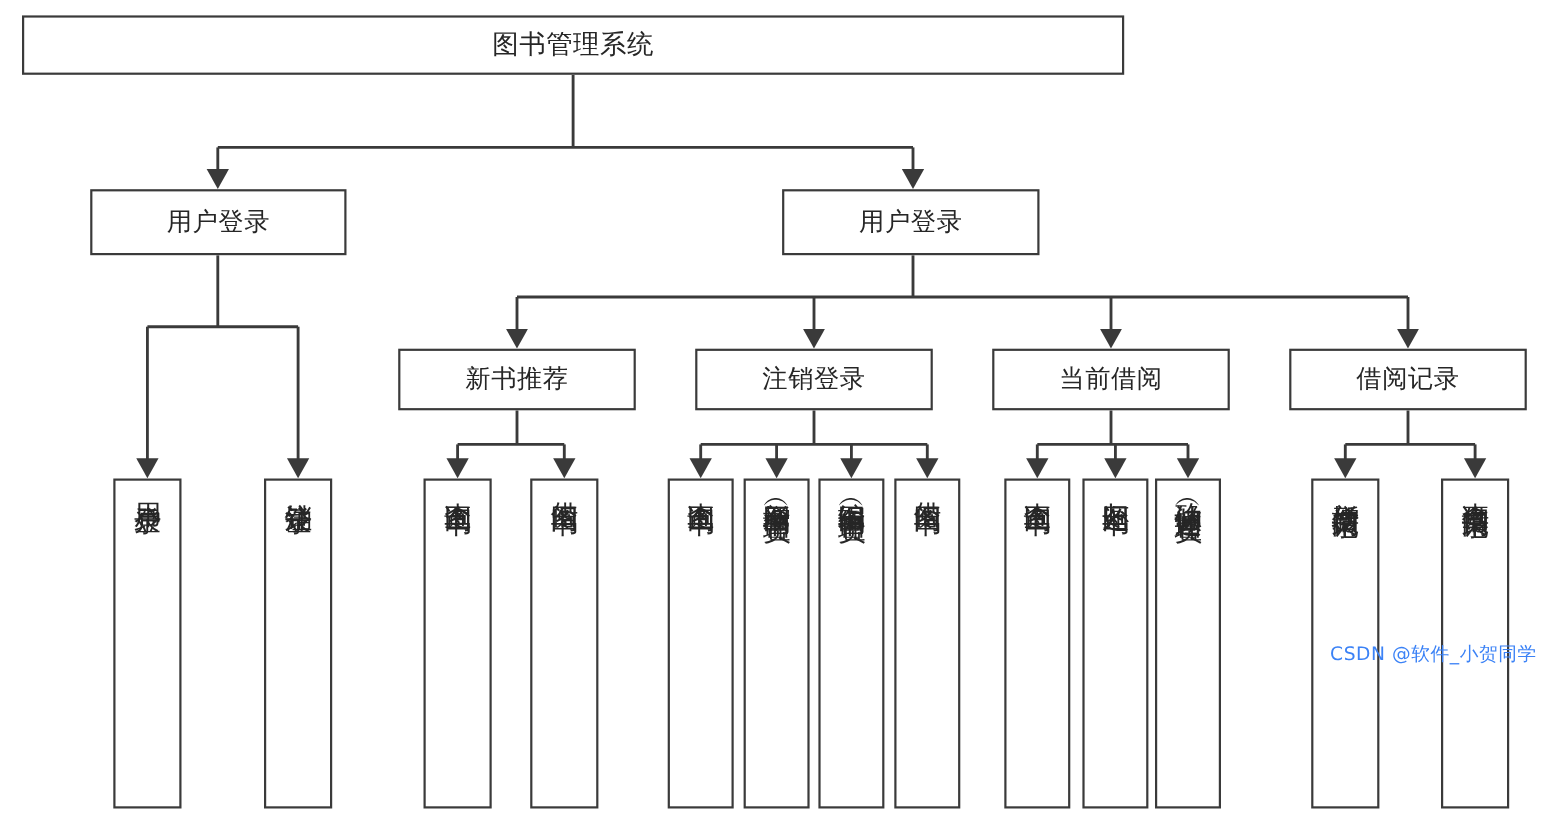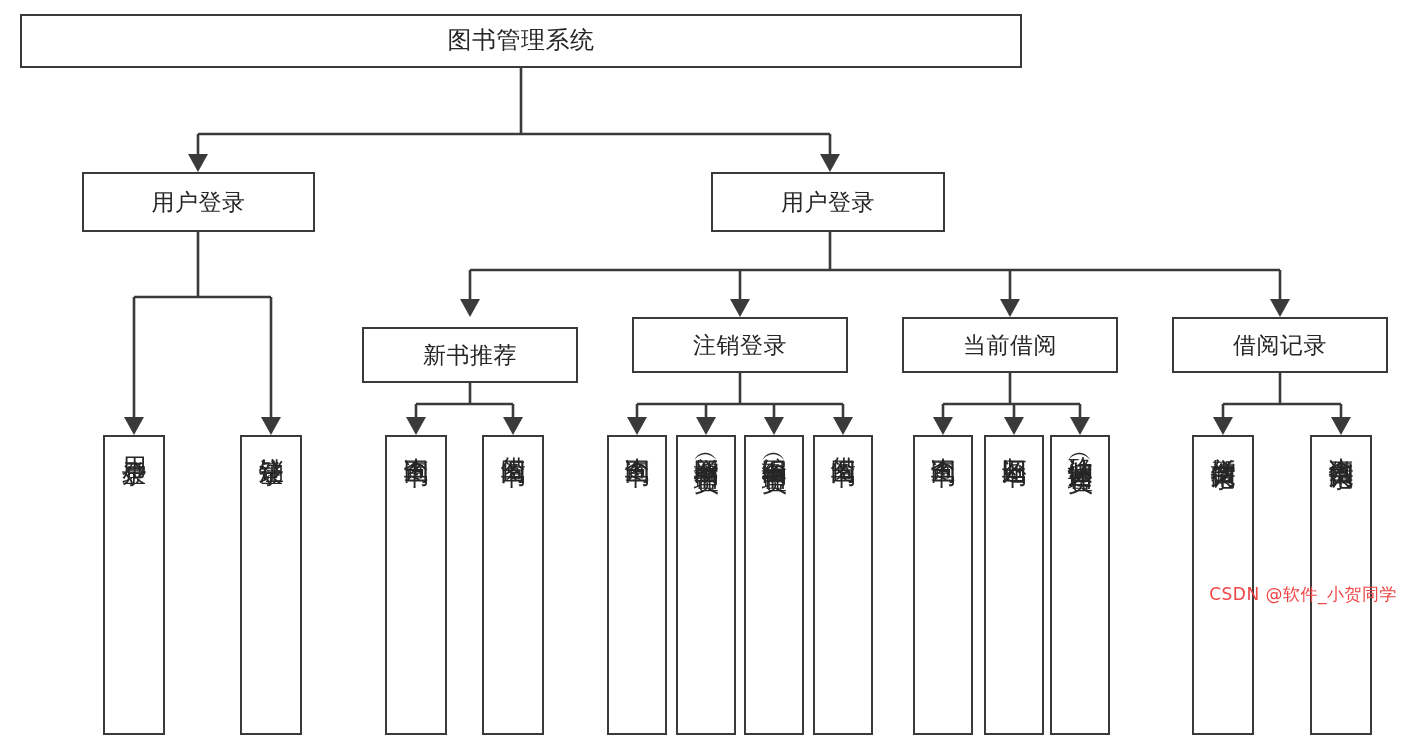--- a/index.html
+++ b/index.html
@@ -60,21 +60,21 @@
     font-size: 25px;
     line-height: 1.18;
     letter-spacing: 2px;
     white-space: nowrap;
   }
   .watermark {
     position: absolute;
     right: 8px;
     bottom: 6px;
     font-size: 17px;
-    color: #ef4444;
+    color: #3b82f6;
     letter-spacing: 0.5px;
     white-space: nowrap;
   }
 </style>
 </head>
 <body>
 
 <div id="diagram-root">
 
   <svg class="edges" viewBox="0 0 1405 747" xmlns="http://www.w3.org/2000/svg">
@@ -131,21 +131,21 @@
     <span class="label">图书管理系统</span>
   </div>
 
   <div class="node node-horizontal" style="left:82px; top:172px; width:233px; height:60px;">
     <span class="label">用户登录</span>
   </div>
   <div class="node node-horizontal" style="left:711px; top:172px; width:234px; height:60px;">
     <span class="label">用户登录</span>
   </div>
 
-  <div class="node node-horizontal" style="left:362px; top:327px; width:216px; height:56px;">
+  <div class="node node-horizontal" style="left:362px; top:317px; width:216px; height:56px;">
     <span class="label">新书推荐</span>
   </div>
   <div class="node node-horizontal" style="left:632px; top:317px; width:216px; height:56px;">
     <span class="label">注销登录</span>
   </div>
   <div class="node node-horizontal" style="left:1172px; top:317px; width:216px; height:56px;">
     <span class="label">借阅记录</span>
   </div>
   <div class="node node-horizontal" style="left:902px; top:317px; width:216px; height:56px;">
     <span class="label">当前借阅</span>

